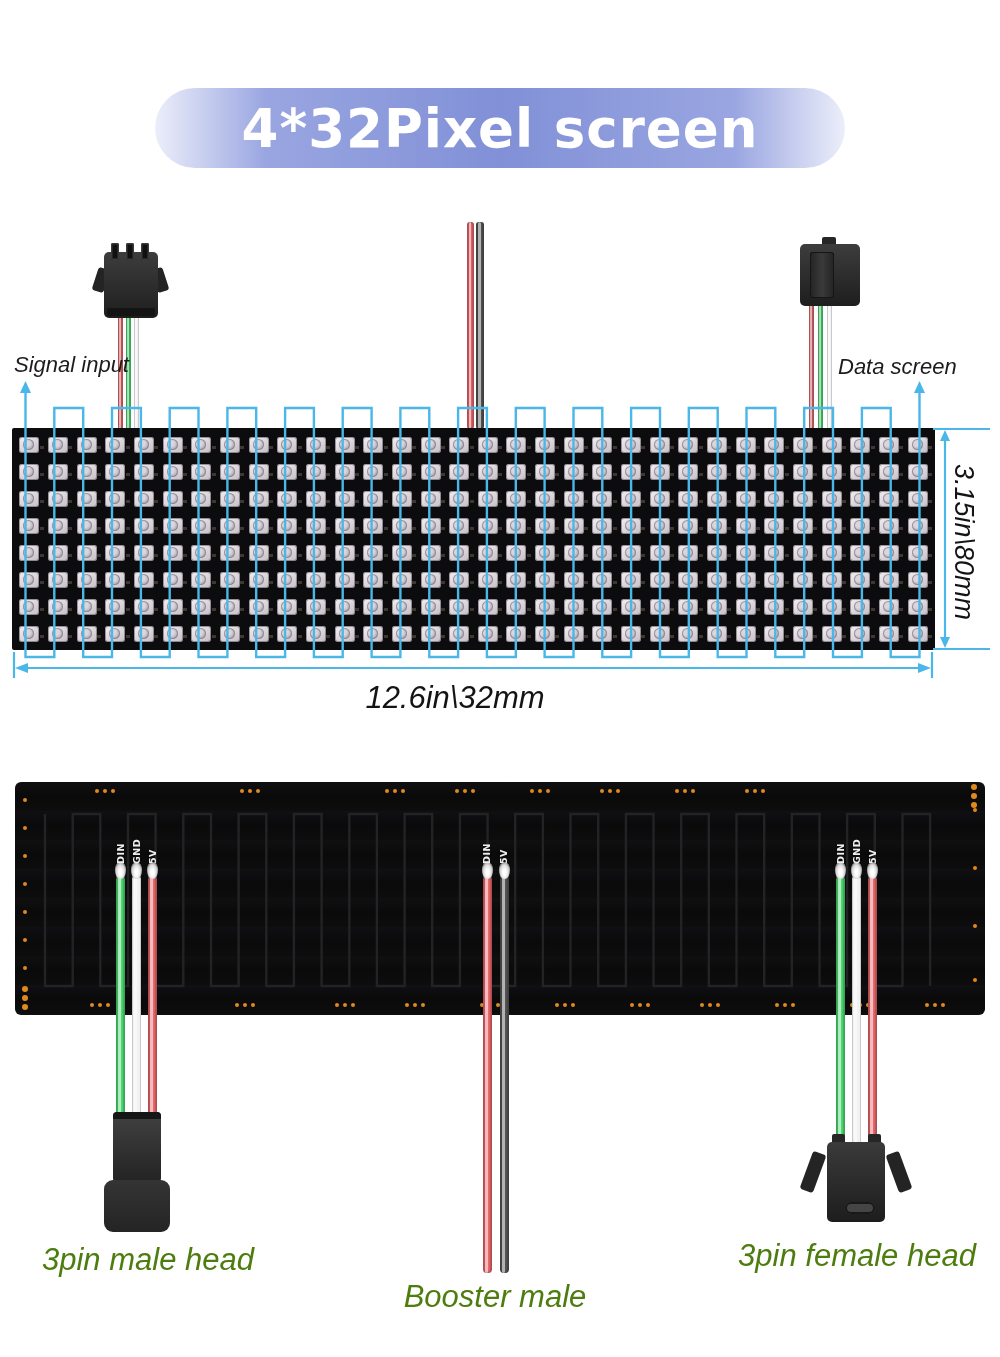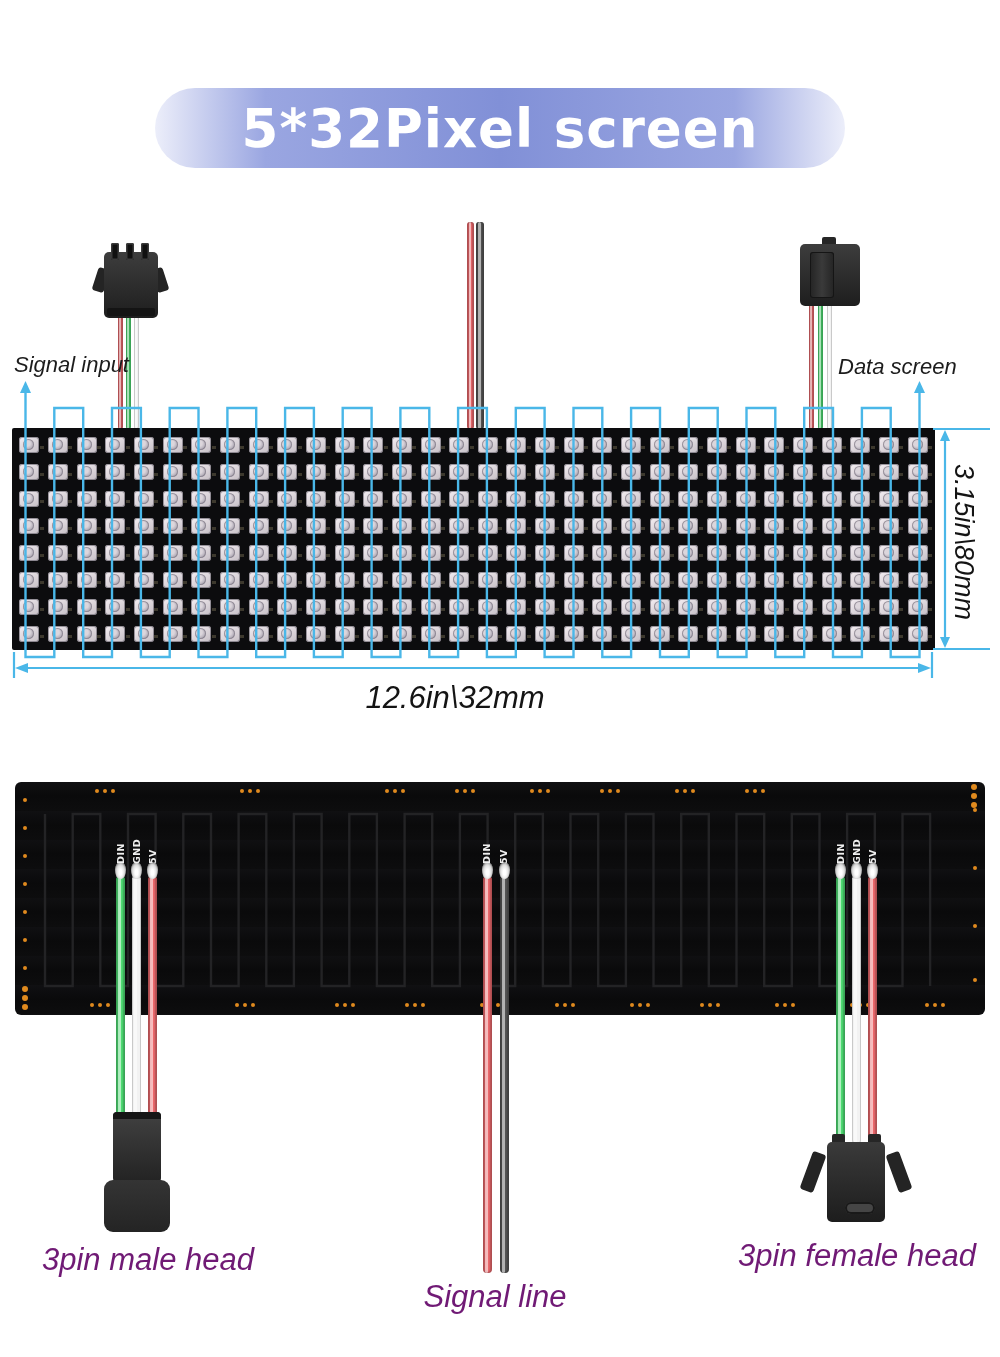--- a/index.html
+++ b/index.html
@@ -17,21 +17,21 @@
     font-family:"DejaVu Sans",sans-serif;font-weight:700;font-size:53px;color:var(--title-text);
     letter-spacing:1px;
   }
   
   .lbl{position:absolute;font-style:italic;color:var(--label-text);font-size:22px;z-index:5;}
   #signal-label{left:14px;top:352px;}
   #data-label{left:838px;top:354px;}
   .dim{position:absolute;font-style:italic;color:#141414;z-index:5;}
   #dim-width-text{left:305px;top:680px;width:300px;text-align:center;font-size:31px;}
   #dim-height-text{left:948px;top:430px;height:224px;writing-mode:vertical-rl;text-align:center;font-size:27px;}
-  .caption{position:absolute;font-style:italic;font-size:31px;color:#701a75;text-align:center;z-index:5;}
+  .caption{position:absolute;font-style:italic;font-size:31px;color:#4d7c0f;text-align:center;z-index:5;}
   #cap-male{left:28px;top:1242px;width:240px;}
   #cap-booster{left:385px;top:1279px;width:220px;}
   #cap-female{left:737px;top:1238px;width:240px;}
   
   #front-panel{
     position:absolute;left:12px;top:428px;width:923px;height:222px;z-index:2;
     background:var(--pcb-black);border-radius:2px;box-sizing:border-box;padding:3px;
   }
   #led-grid{width:100%;height:100%;display:grid;}
   .led-cell{position:relative;display:flex;align-items:center;justify-content:center;}
@@ -93,21 +93,21 @@
     background:linear-gradient(180deg,#343434,#242424);border-radius:9px;}
   #female-bot-body{position:absolute;left:827px;top:1142px;width:58px;height:80px;z-index:4;
     background:linear-gradient(180deg,#3a3a3a,#1d1d1d);border-radius:5px;}
   #female-bot-slot{position:absolute;left:845px;top:1202px;width:30px;height:12px;z-index:5;
     background:#454545;border-radius:6px;box-shadow:inset 0 0 0 2px #191919;}
 </style>
 </head>
 <body>
 
 <div id="banner">
-  <span>5*32Pixel screen</span>
+  <span>4*32Pixel screen</span>
 </div>
 
 <div class="lbl" id="signal-label">Signal input</div>
 <div class="lbl" id="data-label">Data screen</div>
 
 <div class="prong" style="left:111px;top:243px"></div>
 <div class="prong" style="left:126px;top:243px"></div>
 <div class="prong" style="left:141px;top:243px"></div>
 <div class="wing" style="left:95px;top:268px;transform:rotate(18deg)"></div>
 <div class="wing" style="left:154px;top:268px;transform:rotate(-18deg)"></div>
@@ -1033,14 +1033,14 @@
 <div id="male-bot-lower"></div>
 
 <div class="tab" style="left:832px;top:1134px;width:13px;height:10px"></div>
 <div class="tab" style="left:868px;top:1134px;width:13px;height:10px"></div>
 <div class="wing" style="left:806px;top:1152px;width:14px;height:40px;transform:rotate(20deg)"></div>
 <div class="wing" style="left:892px;top:1152px;width:14px;height:40px;transform:rotate(-20deg)"></div>
 <div id="female-bot-body"></div>
 <div id="female-bot-slot"></div>
 
 <div class="caption" id="cap-male">3pin male head</div>
-<div class="caption" id="cap-booster">Signal line</div>
+<div class="caption" id="cap-booster">Booster male</div>
 <div class="caption" id="cap-female">3pin female head</div>
 
 </body></html>

